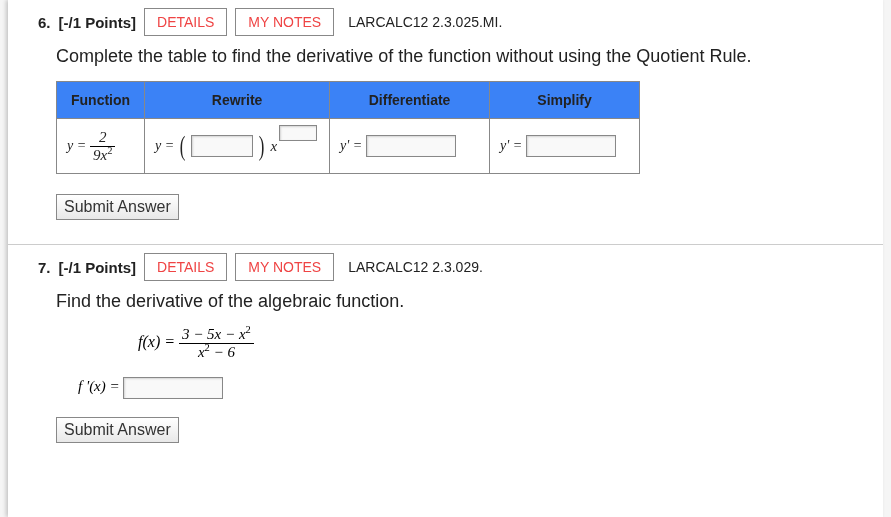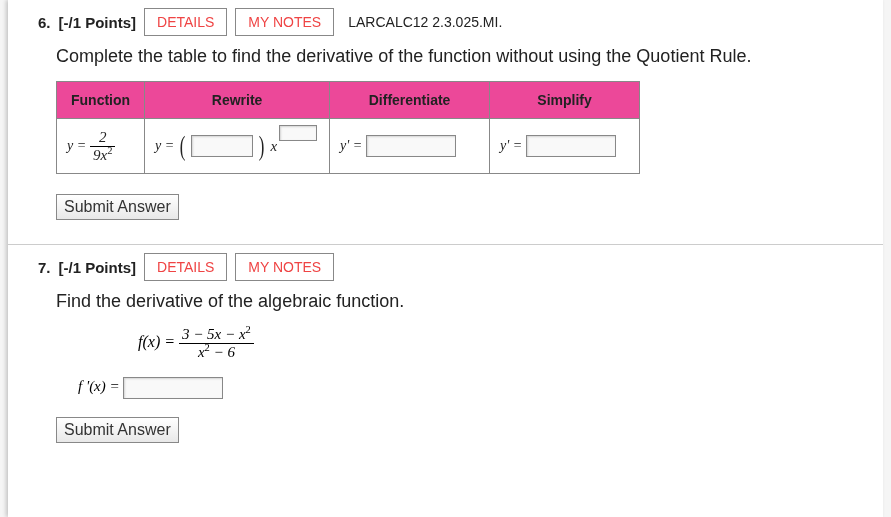--- a/index.html
+++ b/index.html
@@ -55,21 +55,21 @@
       font-size: 18px;
       color: #222;
       margin: 8px 0 14px 18px;
     }
     table.calc-table {
       border-collapse: collapse;
       margin-left: 18px;
       margin-bottom: 20px;
     }
     table.calc-table th {
-      background: #ec4899;
+      background: #3b82f6;
       border: 1px solid #888;
       padding: 10px 14px;
       font-size: 14px;
       font-weight: bold;
       color: #222;
       text-align: center;
     }
     table.calc-table td {
       border: 1px solid #888;
       padding: 10px 10px;
@@ -195,20 +195,21 @@
   </div>
 
   <hr class="divider">
 
   <div class="problem">
     <div class="problem-header">
       <span class="prob-num">7.</span>
       <span class="points">[-/1 Points]</span>
       <button class="header-btn">DETAILS</button>
       <button class="header-btn">MY NOTES</button>
+      <span class="ref">LARCALC12 2.3.029.</span>
     </div>
 
     <div class="instruction">Find the derivative of the algebraic function.</div>
 
     <div class="formula-block">
       <span>f(x) =</span>
       <span class="frac" style="font-size:15px;">
         <span class="num"><span>3 − 5x − x</span><sup>2</sup></span>
         <span class="den"><span>x</span><sup>2</sup><span> − 6</span></span>
       </span>

